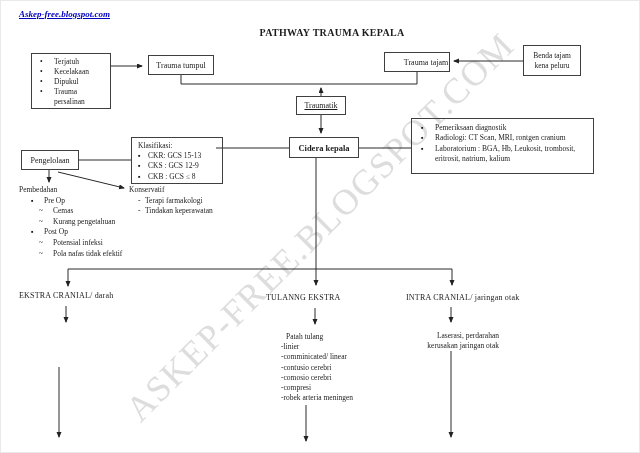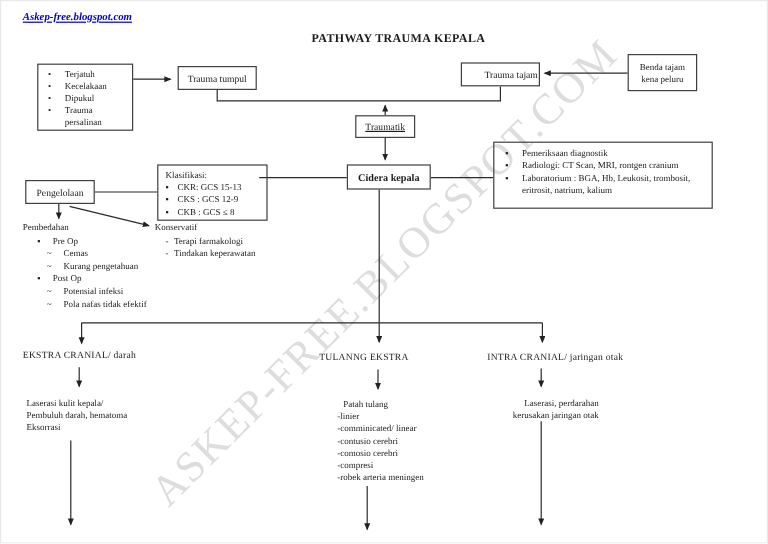--- a/index.html
+++ b/index.html
@@ -212,25 +212,20 @@
         <span class="b">-</span>
         <span>Terapi farmakologi</span>
       </div>
     <div class="row sub">
         <span class="b">-</span>
         <span>Tindakan  keperawatan</span>
       </div>
   </div>
 
   <div class="txt branch-label" id="ekstra-label">EKSTRA CRANIAL/ darah</div>
-  <div class="txt" id="ekstra-detail">
-    <div>Laserasi kulit kepala/</div>
-    <div>Pembuluh darah, hematoma</div>
-    <div>Eksorrasi</div>
-  </div>
 
   <div class="txt branch-label" id="tulang-label">TULANNG EKSTRA</div>
   <div class="txt" id="patah-block">
     <div class="ttl">Patah tulang</div>
     <div>-linier</div>
     <div>-comminicated/ linear</div>
     <div>-contusio cerebri</div>
     <div>-comosio cerebri</div>
     <div>-compresi</div>
     <div>-robek arteria meningen</div>

